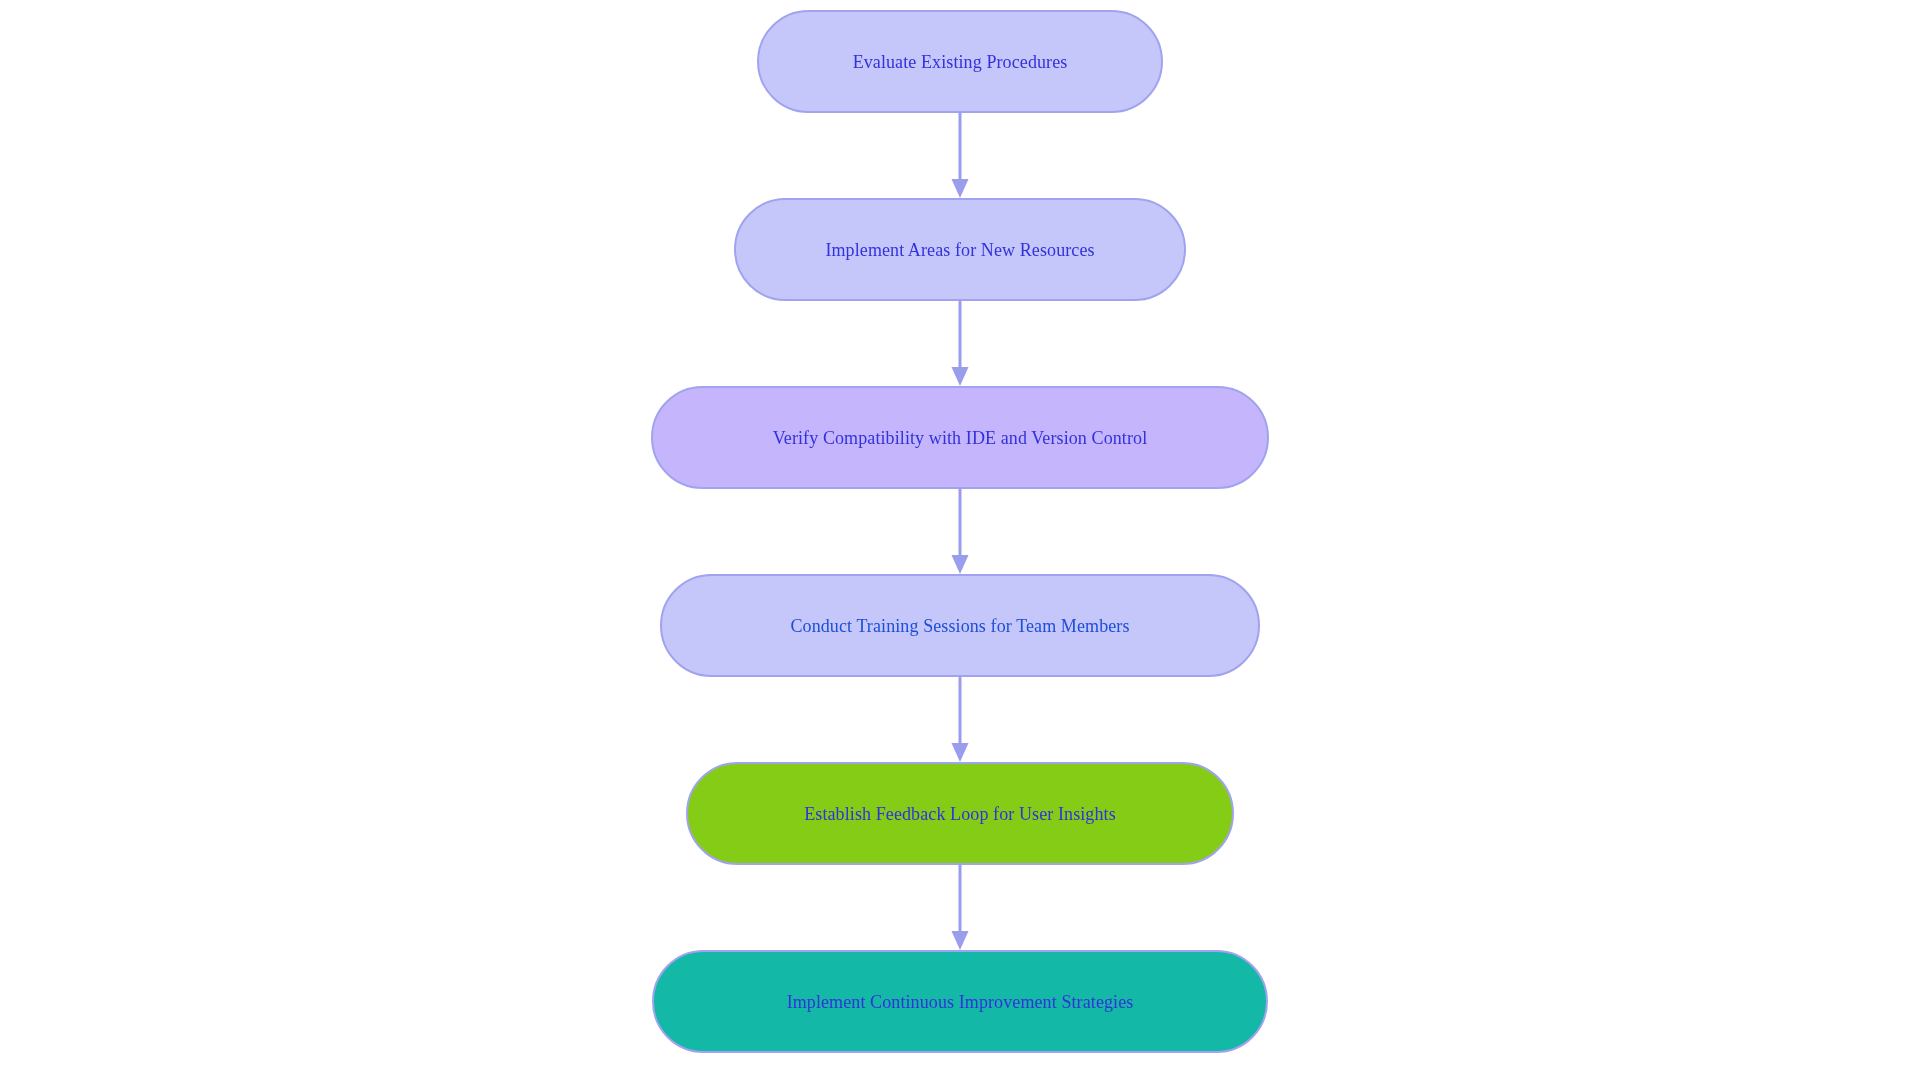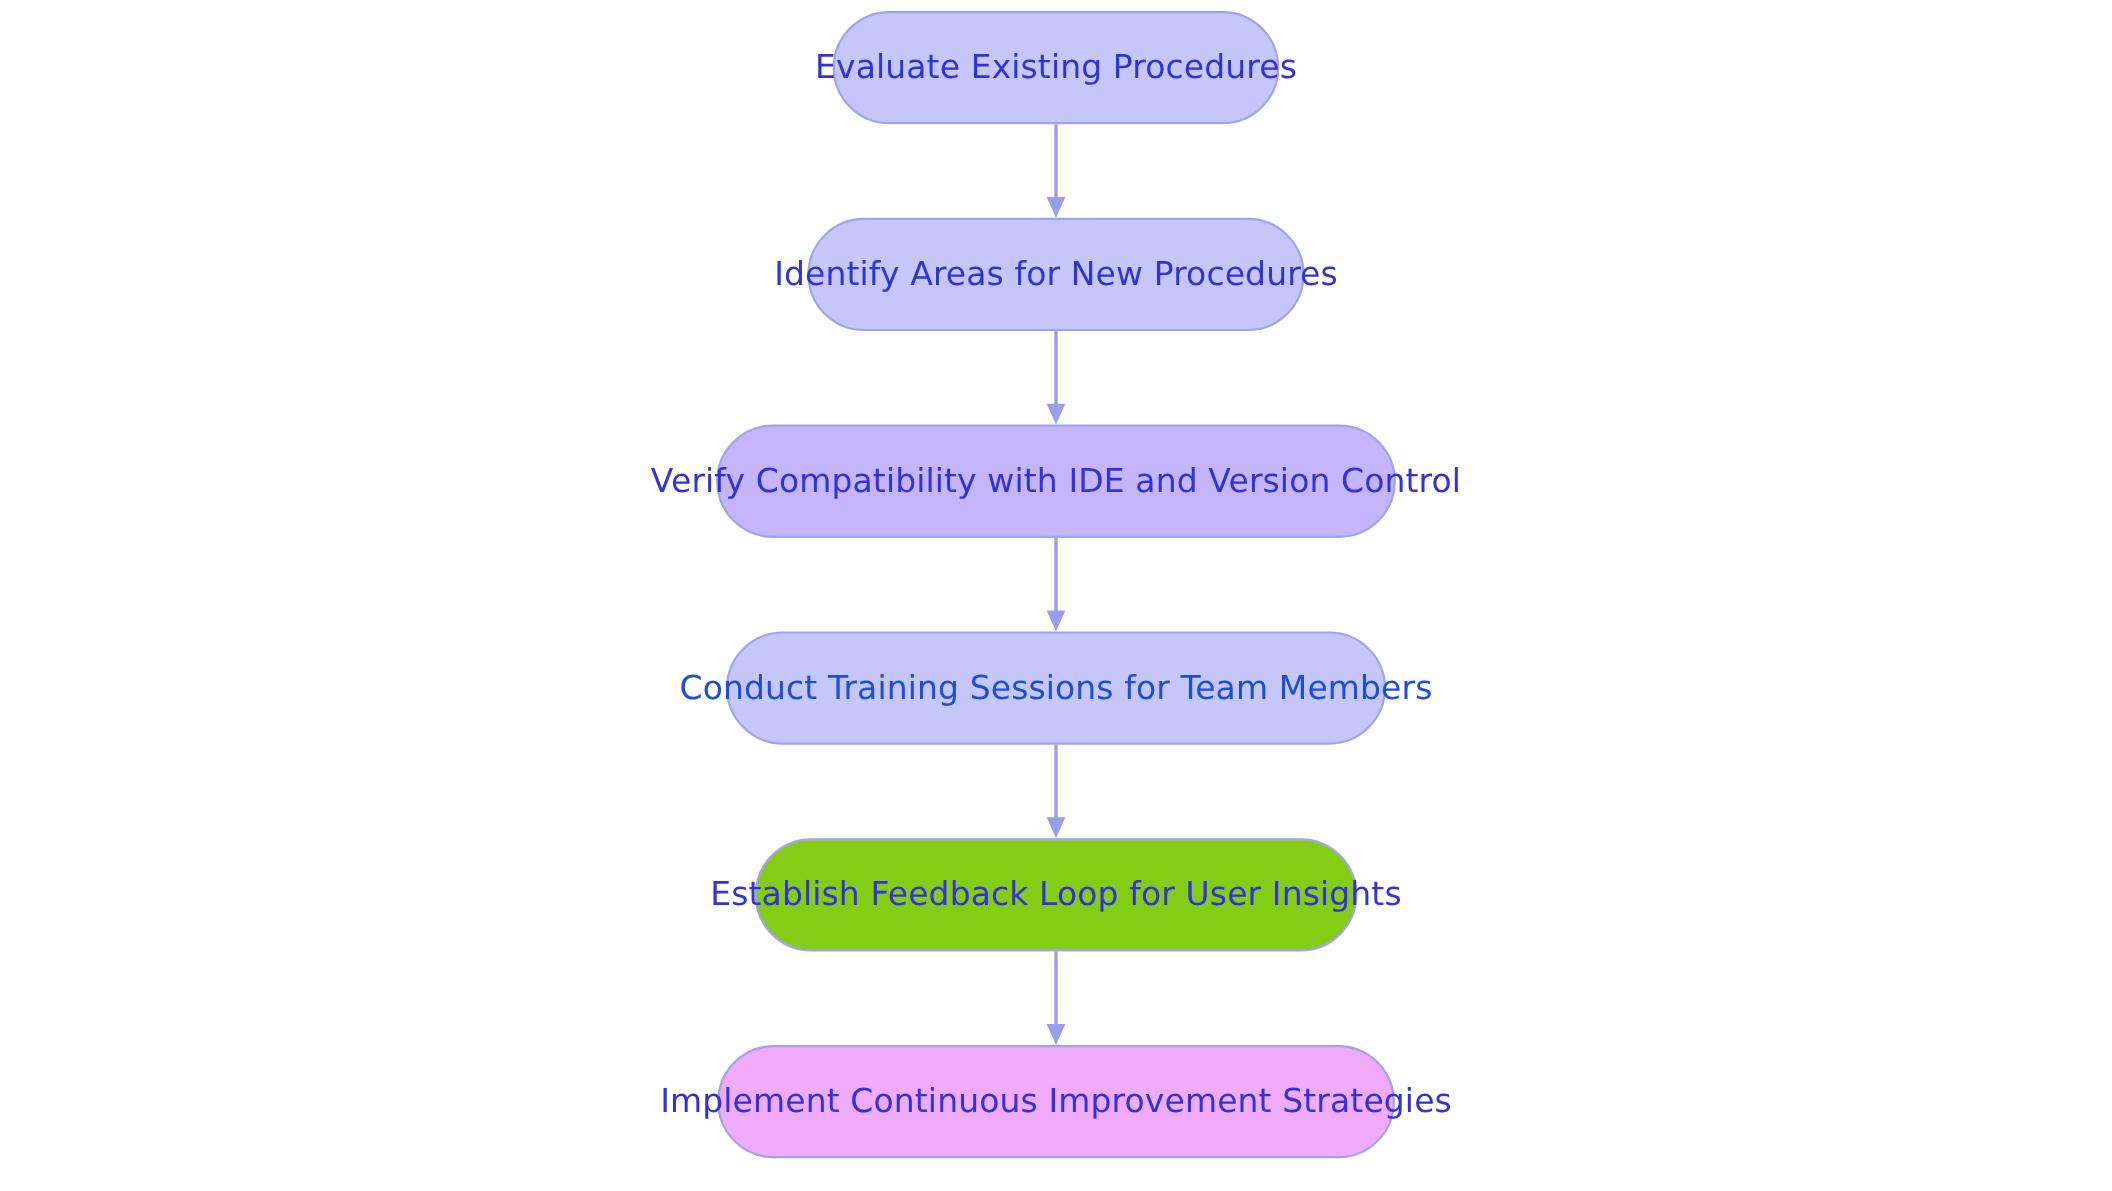--- a/index.html
+++ b/index.html
@@ -32,26 +32,27 @@
     background: #c5c6fa;
     border: 2px solid #a1a3ef;
     border-radius: 52px;
     display: flex;
     align-items: center;
     justify-content: center;
     padding: 0 34px;
   }
 
   .node-label {
-    font-size: 30px;
+    font-size: 18px;
     line-height: 1;
     color: #3232dc;
     letter-spacing: 0.1px;
     white-space: nowrap;
     font-weight: 400;
+    font-family: Liberation Serif, serif;
   }
 
   .connector {
     position: relative;
     width: 40px;
     height: 85px;
     display: block;
   }
   .connector svg {
     display: block;
@@ -73,21 +74,21 @@
   </div>
 
   <div class="connector">
     <svg viewBox="0 0 40 85" xmlns="http://www.w3.org/2000/svg" aria-hidden="true">
       <line x1="20" y1="0" x2="20" y2="67" stroke="#9a9cec" stroke-width="3"></line>
       <polygon points="11.5,66 28.5,66 20,85" fill="#9a9cec"></polygon>
     </svg>
   </div>
 
   <div class="node" style="width: 452px; background: rgb(197, 198, 250); border-color: rgb(161, 163, 239);">
-    <span class="node-label" style="color: rgb(50, 50, 220);">Identify Areas for New Procedures</span>
+    <span class="node-label" style="color: rgb(50, 50, 220);">Implement Areas for New Resources</span>
   </div>
 
   <div class="connector">
     <svg viewBox="0 0 40 85" xmlns="http://www.w3.org/2000/svg" aria-hidden="true">
       <line x1="20" y1="0" x2="20" y2="67" stroke="#9a9cec" stroke-width="3"></line>
       <polygon points="11.5,66 28.5,66 20,85" fill="#9a9cec"></polygon>
     </svg>
   </div>
 
   <div class="node" style="width: 618px; background: #c4b5fd; border-color: rgb(161, 163, 239);">
@@ -116,16 +117,16 @@
     <span class="node-label" style="color: rgb(50, 50, 220);">Establish Feedback Loop for User Insights</span>
   </div>
 
   <div class="connector">
     <svg viewBox="0 0 40 85" xmlns="http://www.w3.org/2000/svg" aria-hidden="true">
       <line x1="20" y1="0" x2="20" y2="67" stroke="#9a9cec" stroke-width="3"></line>
       <polygon points="11.5,66 28.5,66 20,85" fill="#9a9cec"></polygon>
     </svg>
   </div>
 
-  <div class="node" style="width: 616px; background: #f0abfc; border-color: rgb(161, 163, 239);">
+  <div class="node" style="width: 616px; background: #14b8a6; border-color: rgb(161, 163, 239);">
     <span class="node-label" style="color: rgb(50, 50, 220);">Implement Continuous Improvement Strategies</span>
   </div>
 </div>
 
 </body></html>

